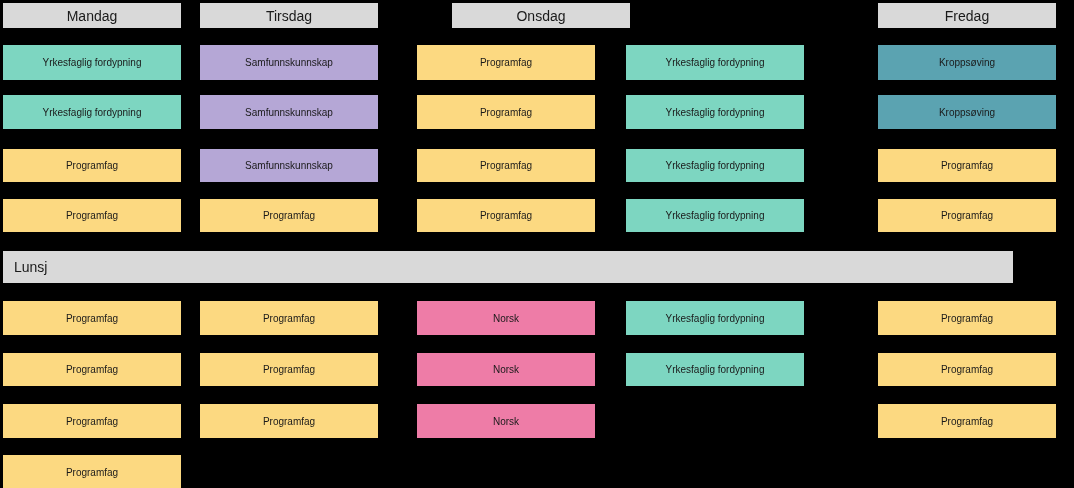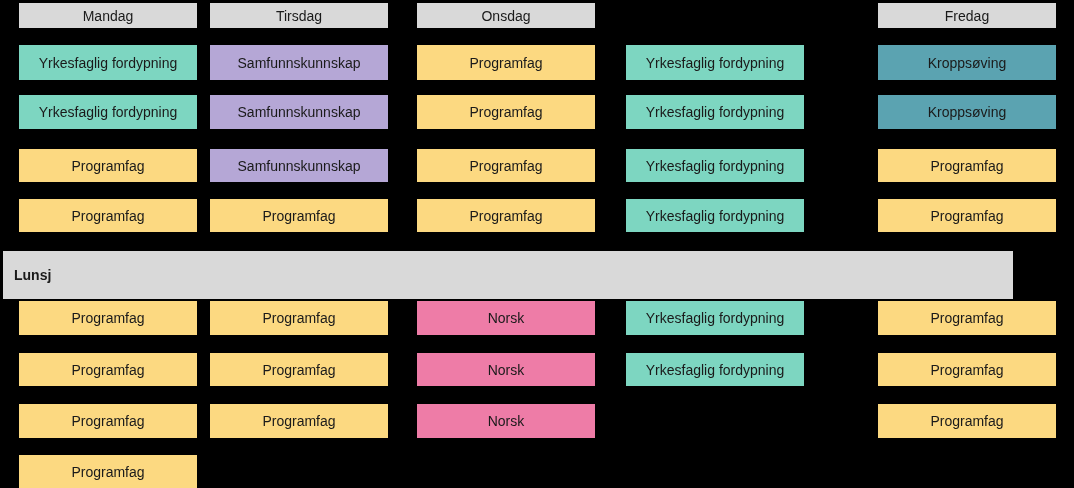--- a/index.html
+++ b/index.html
@@ -23,34 +23,33 @@
     position: absolute;
     box-sizing: border-box;
     width: 178px;
     display: flex;
     align-items: center;
     justify-content: center;
     color: #1a1a1a;
     white-space: nowrap;
   }
   .hdr { font-size: 14px; }
-  .cell { font-size: 14px; }
+  .cell { font-size: 10px; }
   .lunch {
     left: 3px;
     top: 251px;
     width: 1010px;
-    height: 48px;
+    height: 32px;
     justify-content: flex-start;
     padding-left: 11px;
     font-size: 14px;
-    font-weight: bold;
   }
   
-  .col-0 { left: 19px; }
-  .col-1 { left: 210px; }
+  .col-0 { left: 3px; }
+  .col-1 { left: 200px; }
   .col-2 { left: 417px; }
   .col-3 { left: 626px; }
   .col-4 { left: 878px; }
   
   .row-0 { top: 3px;   height: 25px; }
   .row-1 { top: 45px;  height: 35px; }
   .row-2 { top: 95px;  height: 34px; }
   .row-3 { top: 149px; height: 33px; }
   .row-4 { top: 199px; height: 33px; }
   .row-5 { top: 301px; height: 34px; }
@@ -58,21 +57,21 @@
   .row-7 { top: 404px; height: 34px; }
   .row-8 { top: 455px; height: 34px; }
 </style>
 </head>
 <body style="background: rgb(0, 0, 0);">
 
 <div class="board">
 
   <div class="hdr col-0 row-0" style="background: rgb(217, 217, 217);">Mandag</div>
   <div class="hdr col-1 row-0" style="background: rgb(217, 217, 217);">Tirsdag</div>
-  <div class="hdr col-2 row-0" style="background: rgb(217, 217, 217);">Onsdag</div>
+  <div class="hdr col-2 row-0" style="background: rgb(217, 217, 217); margin-left: 35px;">Onsdag</div>
   <div class="hdr col-4 row-0" style="background: rgb(217, 217, 217);">Fredag</div>
 
   <div class="cell col-0 row-1" style="background: rgb(125, 214, 193);">Yrkesfaglig fordypning</div>
   <div class="cell col-0 row-2" style="background: rgb(125, 214, 193);">Yrkesfaglig fordypning</div>
   <div class="cell col-0 row-3" style="background: rgb(252, 217, 129);">Programfag</div>
   <div class="cell col-0 row-4" style="background: rgb(252, 217, 129);">Programfag</div>
   <div class="cell col-0 row-5" style="background: rgb(252, 217, 129);">Programfag</div>
   <div class="cell col-0 row-6" style="background: rgb(252, 217, 129);">Programfag</div>
   <div class="cell col-0 row-7" style="background: rgb(252, 217, 129);">Programfag</div>
   <div class="cell col-0 row-8" style="background: rgb(252, 217, 129);">Programfag</div>

